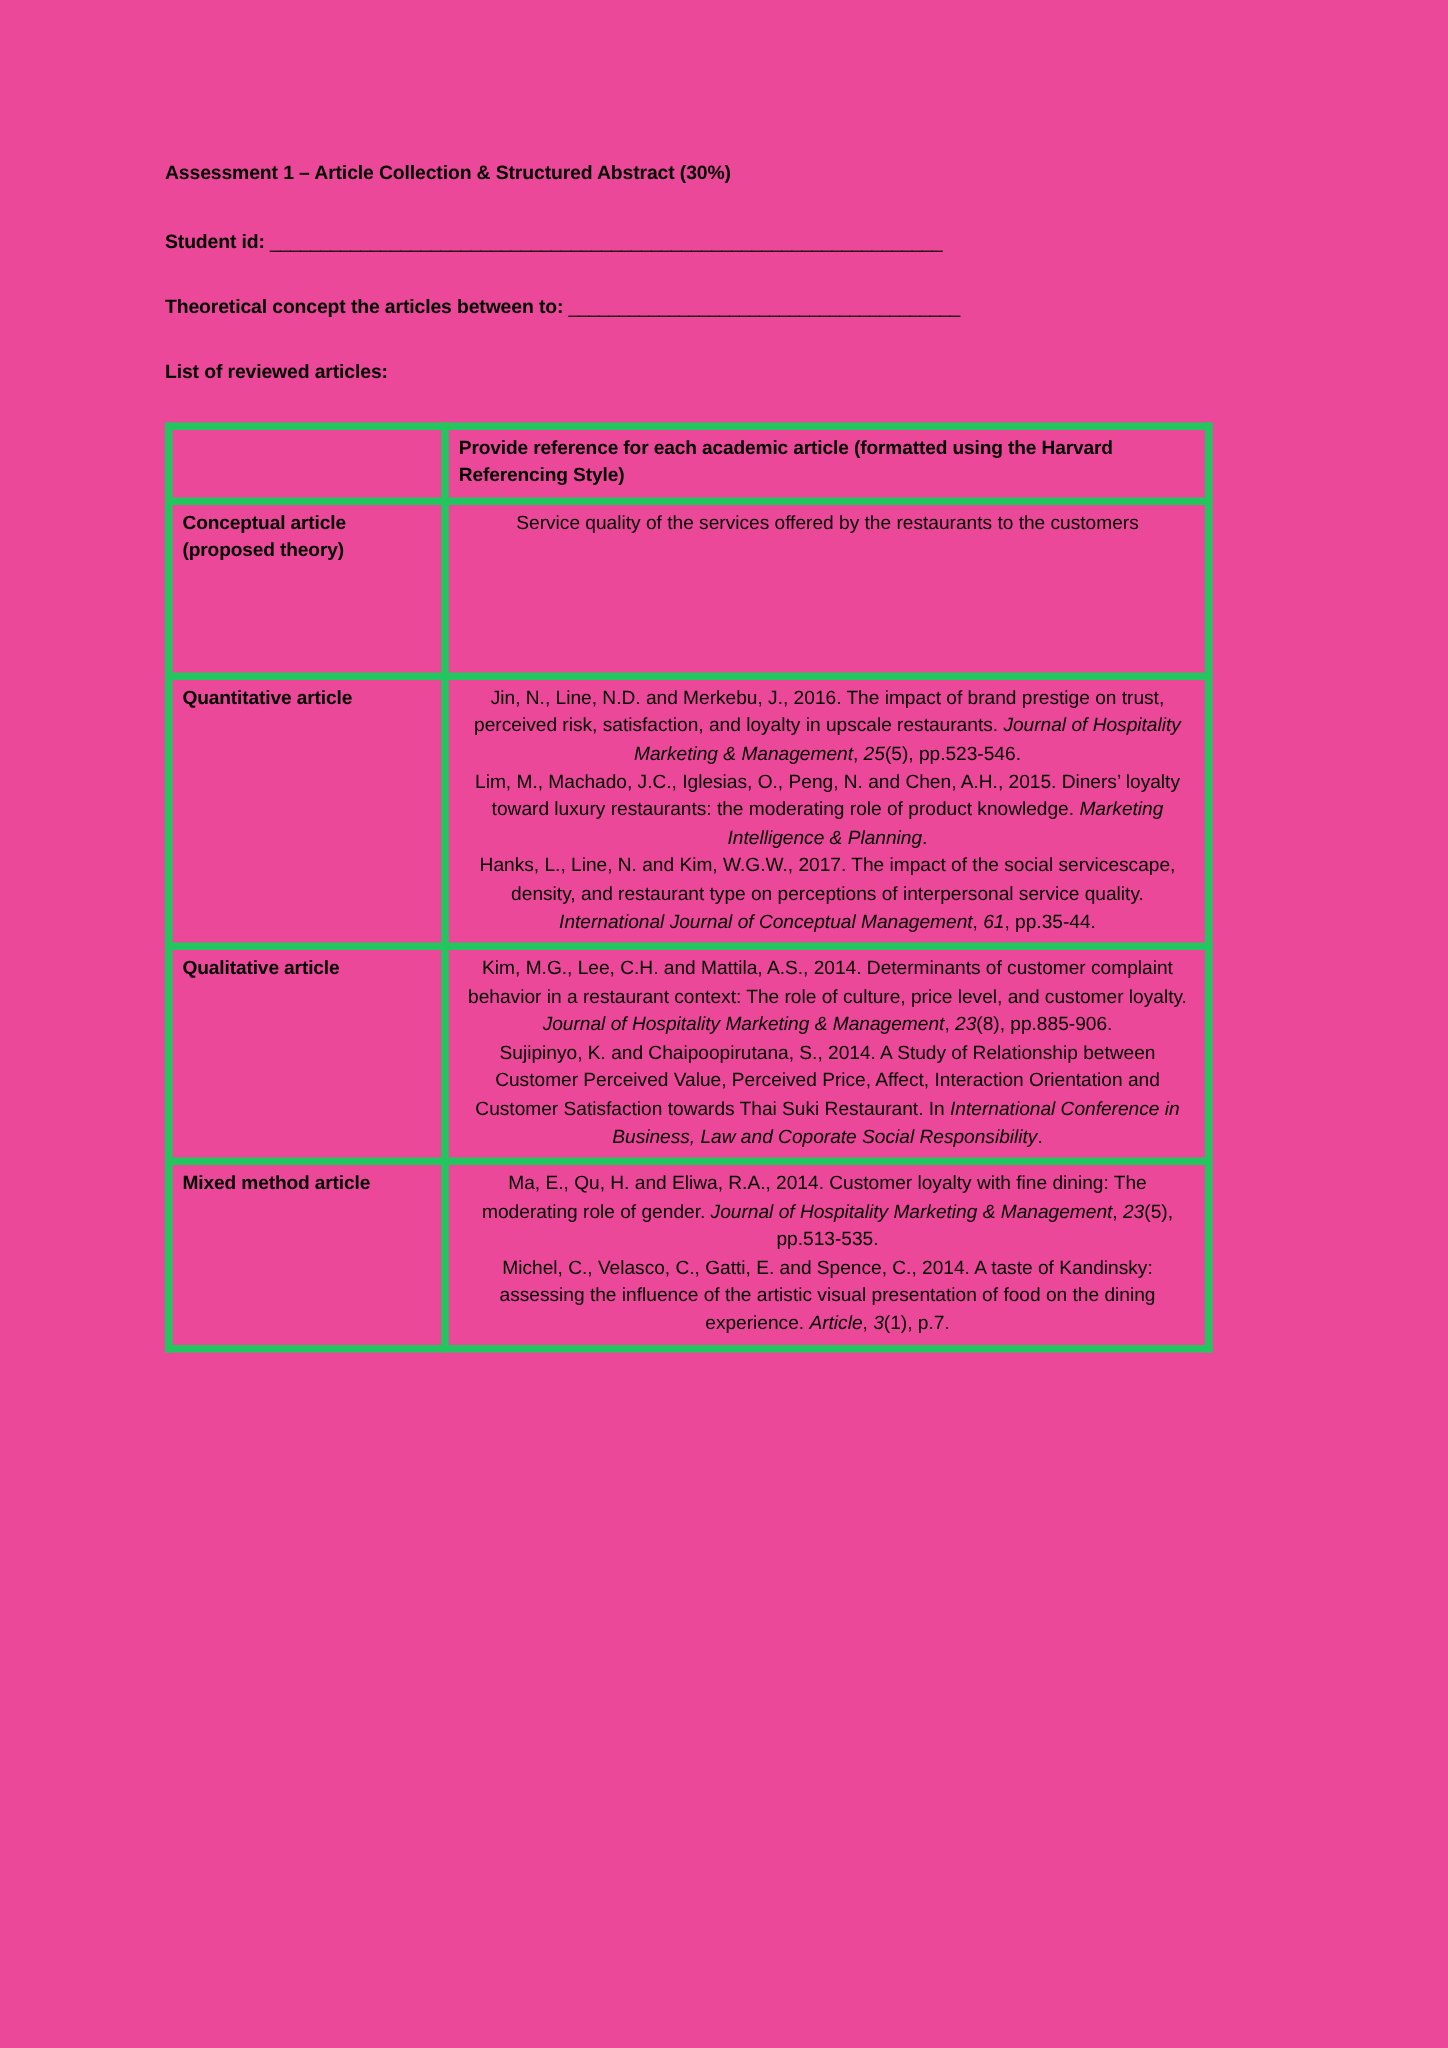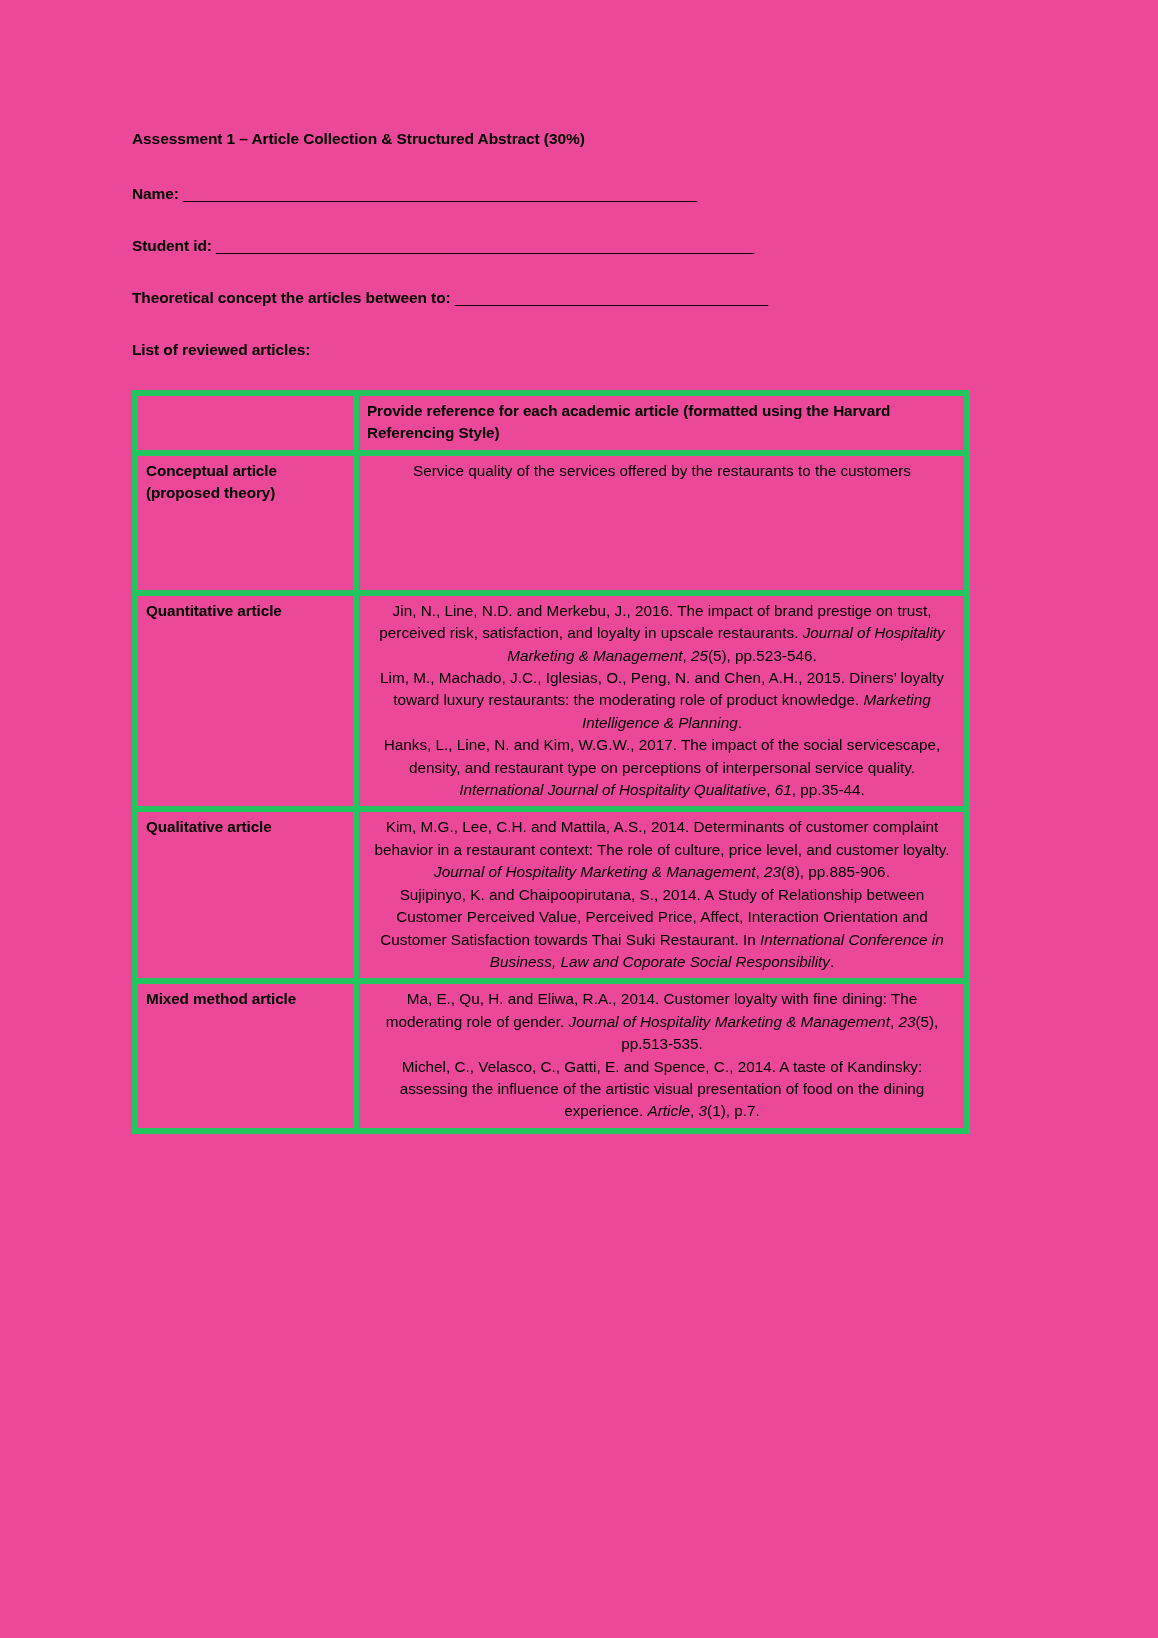--- a/index.html
+++ b/index.html
@@ -92,24 +92,20 @@
   em { font-style: italic; }
 </style>
 </head>
 <body>
 
 <div class="page">
   <div class="content">
 
     <div class="doc-title">Assessment 1 – Article Collection &amp; Structured Abstract (30%)</div>
 
-    <div class="form-row">
-      <span class="form-label">Name:</span>
-      <span class="form-rule">________________________________________________________________</span>
-    </div>
 
     <div class="form-row">
       <span class="form-label">Student id:</span>
       <span class="form-rule">___________________________________________________________________</span>
     </div>
 
     <div class="form-row">
       <span class="form-label">Theoretical concept the articles between to:</span>
       <span class="form-rule">_______________________________________</span>
     </div>
@@ -131,21 +127,21 @@
           <td class="col-ref cell-conceptual">
               <div class="ref-block"><span>Service quality of the services offered by the restaurants to the customers</span></div>
             </td>
         </tr>
 
         <tr>
           <td class="col-label">Quantitative article</td>
           <td class="col-ref">
               <div class="ref-block"><span>Jin, N., Line, N.D. and Merkebu, J., 2016. The impact of brand prestige on trust, perceived risk, satisfaction, and loyalty in upscale restaurants. </span><em>Journal of Hospitality Marketing &amp; Management</em><span>, </span><em>25</em><span>(5), pp.523-546.</span></div>
               <div class="ref-block"><span>Lim, M., Machado, J.C., Iglesias, O., Peng, N. and Chen, A.H., 2015. Diners’ loyalty toward luxury restaurants: the moderating role of product knowledge. </span><em>Marketing Intelligence &amp; Planning</em><span>.</span></div>
-              <div class="ref-block"><span>Hanks, L., Line, N. and Kim, W.G.W., 2017. The impact of the social servicescape, density, and restaurant type on perceptions of interpersonal service quality. </span><em>International Journal of Hospitality Qualitative</em><span>, </span><em>61</em><span>, pp.35-44.</span></div>
+              <div class="ref-block"><span>Hanks, L., Line, N. and Kim, W.G.W., 2017. The impact of the social servicescape, density, and restaurant type on perceptions of interpersonal service quality. </span><em>International Journal of Conceptual Management</em><span>, </span><em>61</em><span>, pp.35-44.</span></div>
             </td>
         </tr>
 
         <tr>
           <td class="col-label">Qualitative article</td>
           <td class="col-ref">
               <div class="ref-block"><span>Kim, M.G., Lee, C.H. and Mattila, A.S., 2014. Determinants of customer complaint behavior in a restaurant context: The role of culture, price level, and customer loyalty. </span><em>Journal of Hospitality Marketing &amp; Management</em><span>, </span><em>23</em><span>(8), pp.885-906.</span></div>
               <div class="ref-block"><span>Sujipinyo, K. and Chaipoopirutana, S., 2014. A Study of Relationship between Customer Perceived Value, Perceived Price, Affect, Interaction Orientation and Customer Satisfaction towards Thai Suki Restaurant. In </span><em>International Conference in Business, Law and Coporate Social Responsibility</em><span>.</span></div>
             </td>
         </tr>

